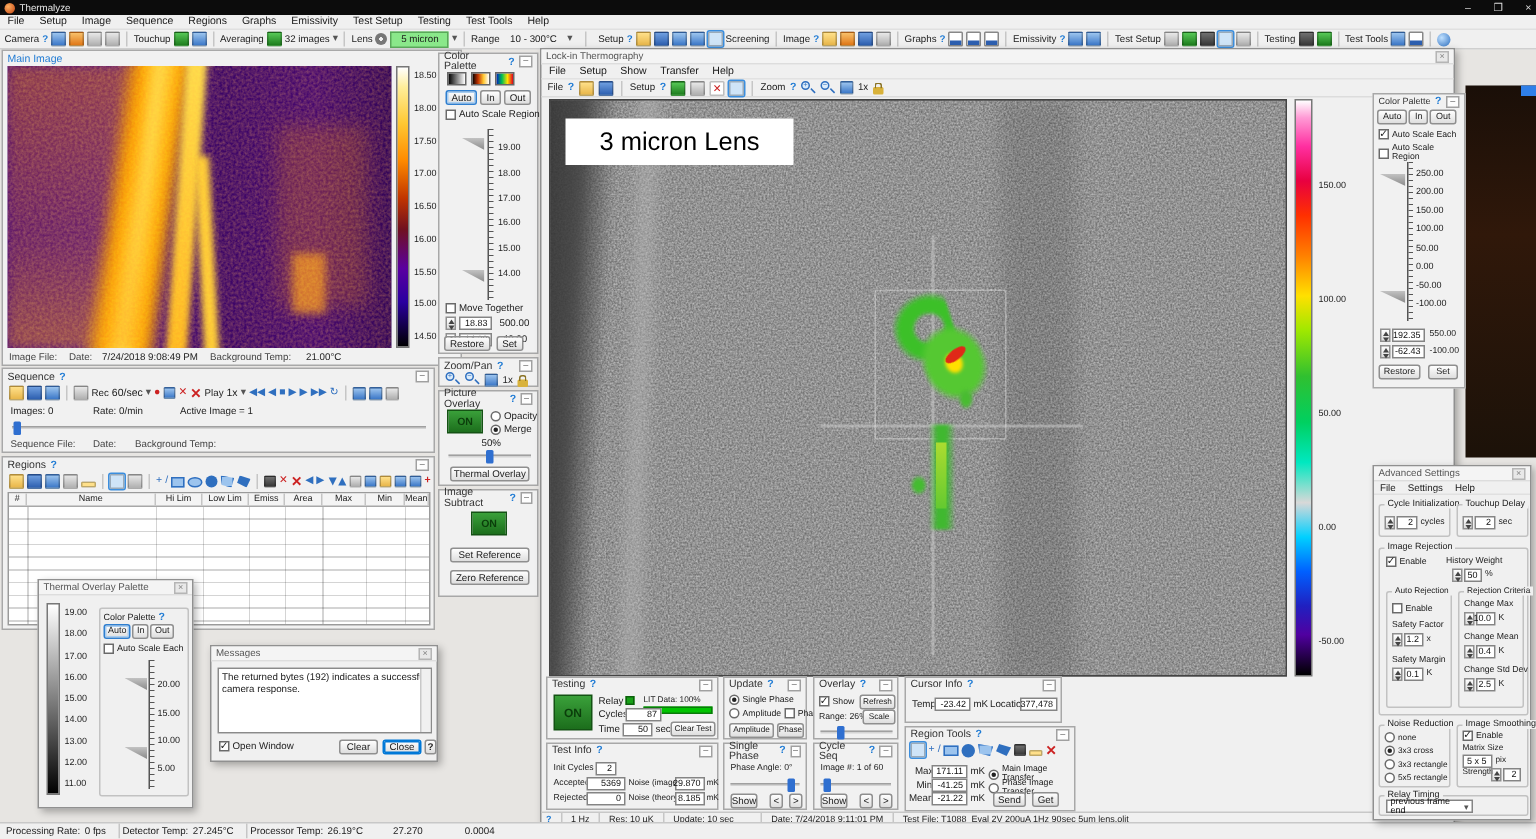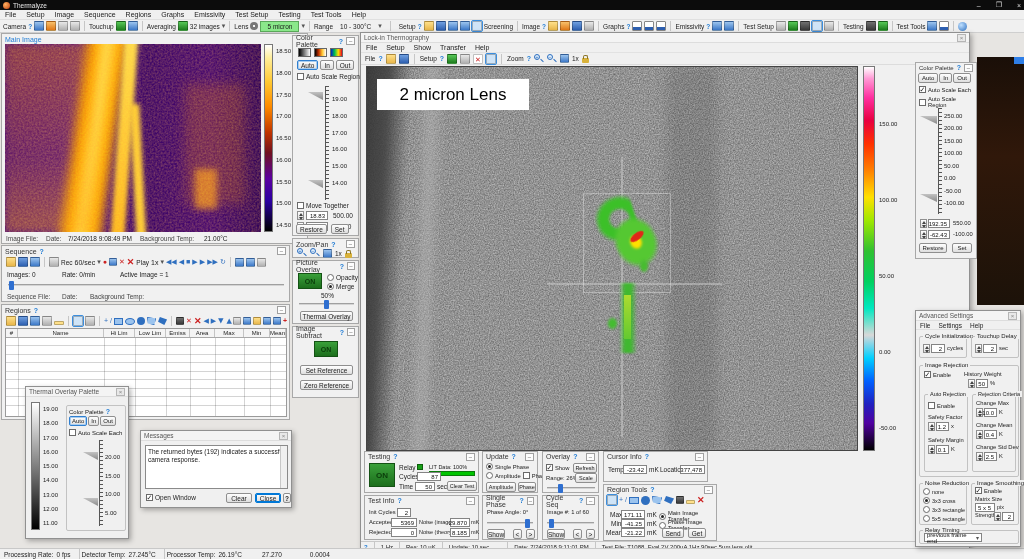--- a/index.html
+++ b/index.html
@@ -521,21 +521,21 @@
     <div class="abs" style="left:216px;top:126px;width:88px;height:100px;border:1px solid rgba(235,235,235,.4)"></div>
 
     <div class="abs" style="left:228px;top:130px;width:40px;height:42px;transform:rotate(-18deg);background:radial-gradient(ellipse at 60% 55%,rgba(60,190,40,0) 0 26%,#3cc028 34% 58%,rgba(50,170,35,0) 74%);filter:blur(1px)"></div>
     <div class="abs" style="left:248px;top:150px;width:42px;height:50px;transform:rotate(-24deg);background:radial-gradient(ellipse at 50% 50%,#ffe000 0 16%,#55c832 22% 58%,rgba(60,180,40,0) 75%);filter:blur(1px)"></div>
     <div class="abs" style="left:262px;top:166px;width:16px;height:7px;transform:rotate(-38deg);background:#e02818;border-radius:50%;filter:blur(.5px)"></div>
     <div class="abs" style="left:272px;top:192px;width:10px;height:14px;background:radial-gradient(#48bc30 0 40%,rgba(60,180,40,0) 75%);filter:blur(1px)"></div>
     <div class="abs" style="left:252px;top:216px;width:18px;height:70px;background:linear-gradient(90deg,rgba(60,180,40,0),#40b830 35% 65%,rgba(60,180,40,0));filter:blur(1px)"></div>
     <div class="abs" style="left:257px;top:228px;width:7px;height:44px;background:linear-gradient(#b8e030,#68cc30);filter:blur(.5px);opacity:.9"></div>
     <div class="abs" style="left:240px;top:250px;width:11px;height:13px;background:radial-gradient(#44bc30 0 40%,rgba(60,180,40,0) 75%);filter:blur(1px)"></div>
 
-    <div class="abs" style="left:10px;top:12px;width:152px;height:31px;background:#fff;display:flex;align-items:center;justify-content:center;font-size:17px;color:#000">2 micron Lens</div>
+    <div class="abs" style="left:10px;top:12px;width:152px;height:31px;background:#fff;display:flex;align-items:center;justify-content:center;font-size:17px;color:#000">3 micron Lens</div>
   </div>
   <div class="abs cb-rain" style="left:502px;top:33px;width:12px;height:385px;border:1px solid #777"></div>
   <div class="tlist" style="left:518px;top:88px;height:310px">
       <span>150.00</span>
       <span>100.00</span>
       <span>50.00</span>
       <span>0.00</span>
       <span>-50.00</span>
     </div>
 

